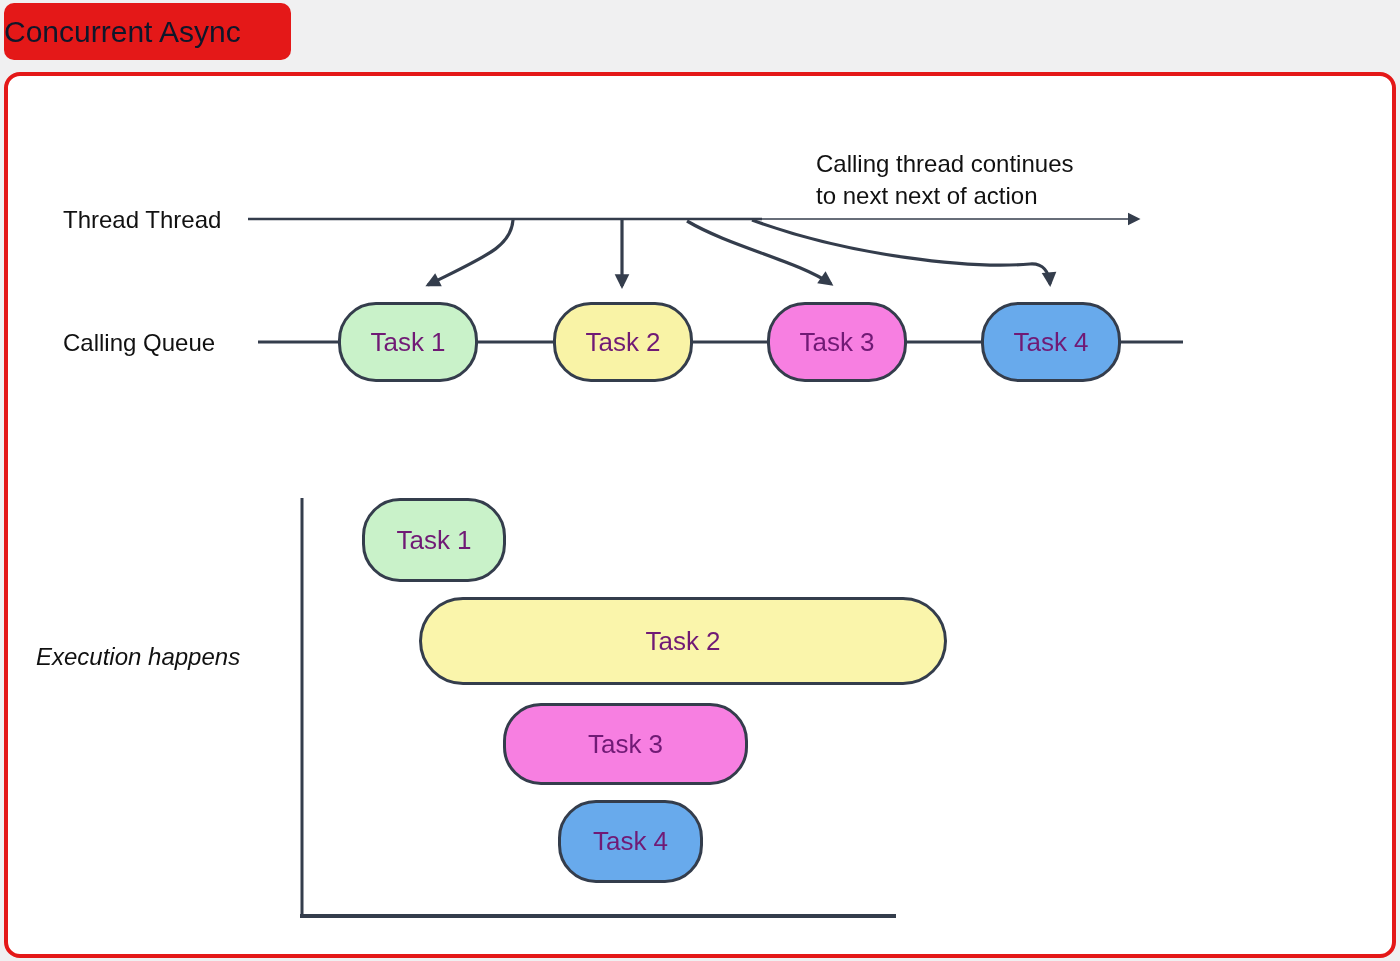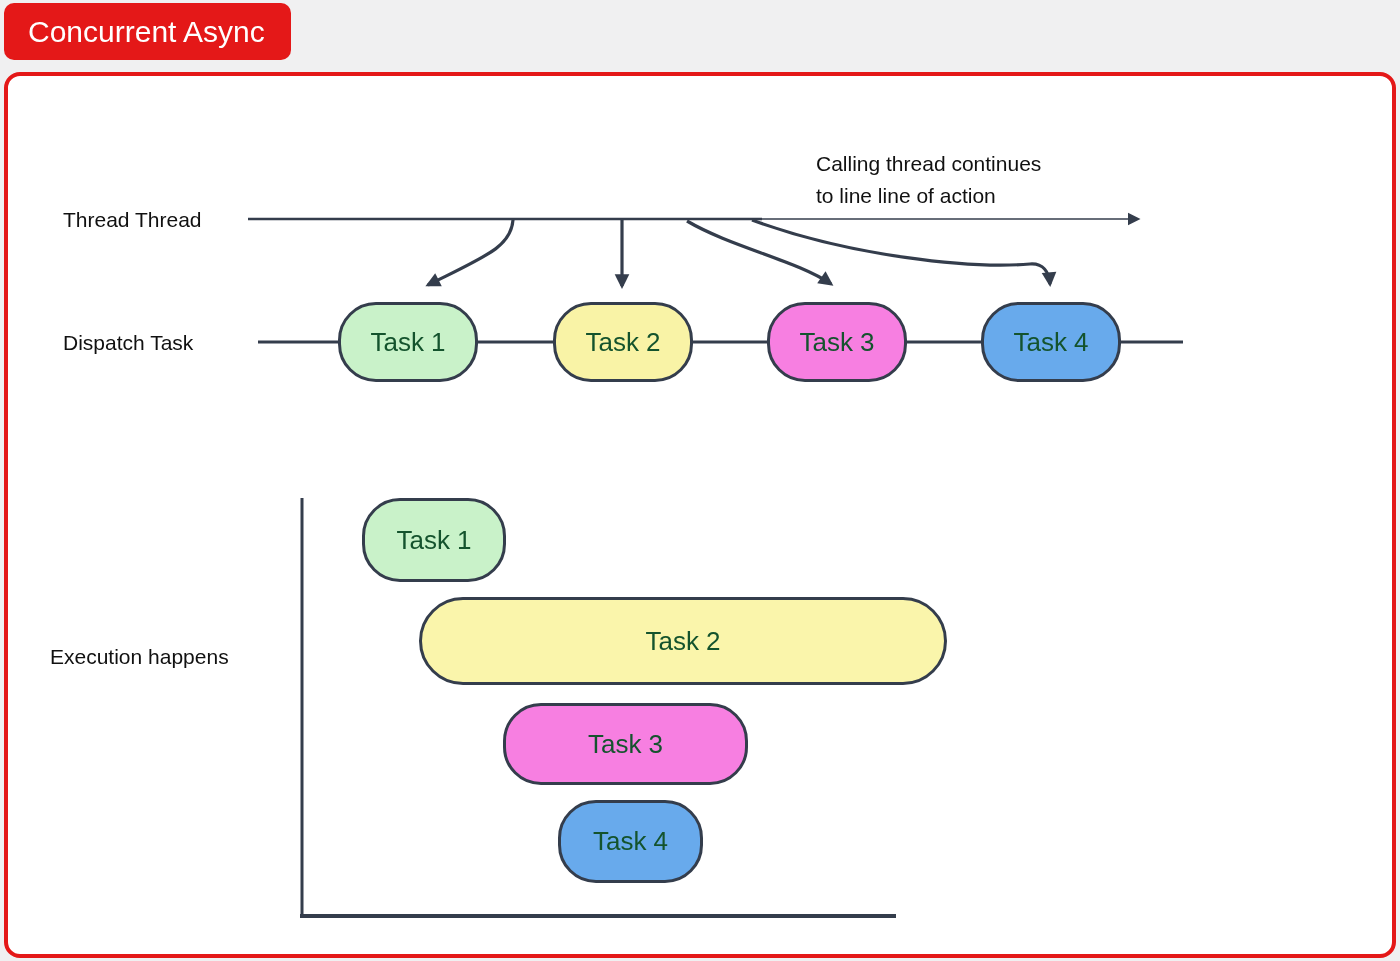--- a/index.html
+++ b/index.html
@@ -15,25 +15,25 @@
     overflow: hidden;
   }
   .title-badge {
     position: absolute;
     left: 4px;
     top: 3px;
     width: 287px;
     height: 57px;
     background: #e41818;
     border-radius: 10px;
-    color: #ffffff;
+    color: #0f172a;
     font-size: 30px;
     display: flex;
     align-items: center;
-    padding-left: 24px;
+    padding-left: 0;
     box-sizing: border-box;
     z-index: 3;
   }
   .main-box {
     position: absolute;
     left: 4px;
     top: 72px;
     width: 1392px;
     height: 886px;
     background: #ffffff;
@@ -46,52 +46,52 @@
     position: absolute;
     left: 0;
     top: 0;
     width: 1400px;
     height: 961px;
     z-index: 1;
   }
   .label {
     position: absolute;
     color: #111111;
-    font-size: 21px;
+    font-size: 24px;
     line-height: 33px;
     white-space: nowrap;
     z-index: 2;
   }
   .pill {
     position: absolute;
     border: 3px solid #343d4c;
     border-radius: 38px;
     box-sizing: border-box;
     display: flex;
     align-items: center;
     justify-content: center;
     font-size: 26px;
-    color: #14532d;
+    color: #701a75;
     z-index: 2;
   }
   
   .dq-1 { left: 338px; top: 302px; width: 140px; height: 80px; }
   .dq-2 { left: 553px; top: 302px; width: 140px; height: 80px; }
   .dq-3 { left: 767px; top: 302px; width: 140px; height: 80px; }
   .dq-4 { left: 981px; top: 302px; width: 140px; height: 80px; }
   
   .ex-1 { left: 362px; top: 498px; width: 144px; height: 84px; }
   .ex-2 { left: 419px; top: 597px; width: 528px; height: 88px; border-radius: 44px; }
   .ex-3 { left: 503px; top: 703px; width: 245px; height: 82px; }
   .ex-4 { left: 558px; top: 800px; width: 145px; height: 83px; }
 
   .lbl-calling   { left: 63px;  top: 203px; }
   .lbl-dispatch  { left: 63px;  top: 326px; }
   .lbl-annotation{ left: 816px; top: 148px; line-height: 32px; }
-  .lbl-execution { left: 50px;  top: 640px; }
+  .lbl-execution { left: 36px;  top: 640px; font-style: italic; }
 </style>
 </head>
 <body>
 
 <div class="canvas">
 
   <div class="title-badge">
     <span>Concurrent Async</span>
   </div>
 
@@ -118,24 +118,24 @@
     <path d="M258,342 L1183,342" stroke="#343d4c" stroke-width="3" fill="none"></path>
 
     <path d="M302,498 L302,915" stroke="#343d4c" stroke-width="3" fill="none"></path>
     <path d="M300,916 L896,916" stroke="#343d4c" stroke-width="4" fill="none"></path>
   </svg>
 
   <div class="label lbl-calling">Thread Thread</div>
 
   <div class="label lbl-annotation">
     <div>Calling thread continues</div>
-    <div>to line line of action</div>
+    <div>to next next of action</div>
   </div>
 
-  <div class="label lbl-dispatch">Dispatch Task</div>
+  <div class="label lbl-dispatch">Calling Queue</div>
 
   <div class="label lbl-execution">
     <div>Execution happens</div>
   </div>
 
   <div class="pill dq-1" style="background-color: rgb(201, 242, 201);">
     <span>Task 1</span>
   </div>
   <div class="pill dq-2" style="background-color: rgb(249, 243, 166);">
     <span>Task 2</span>

